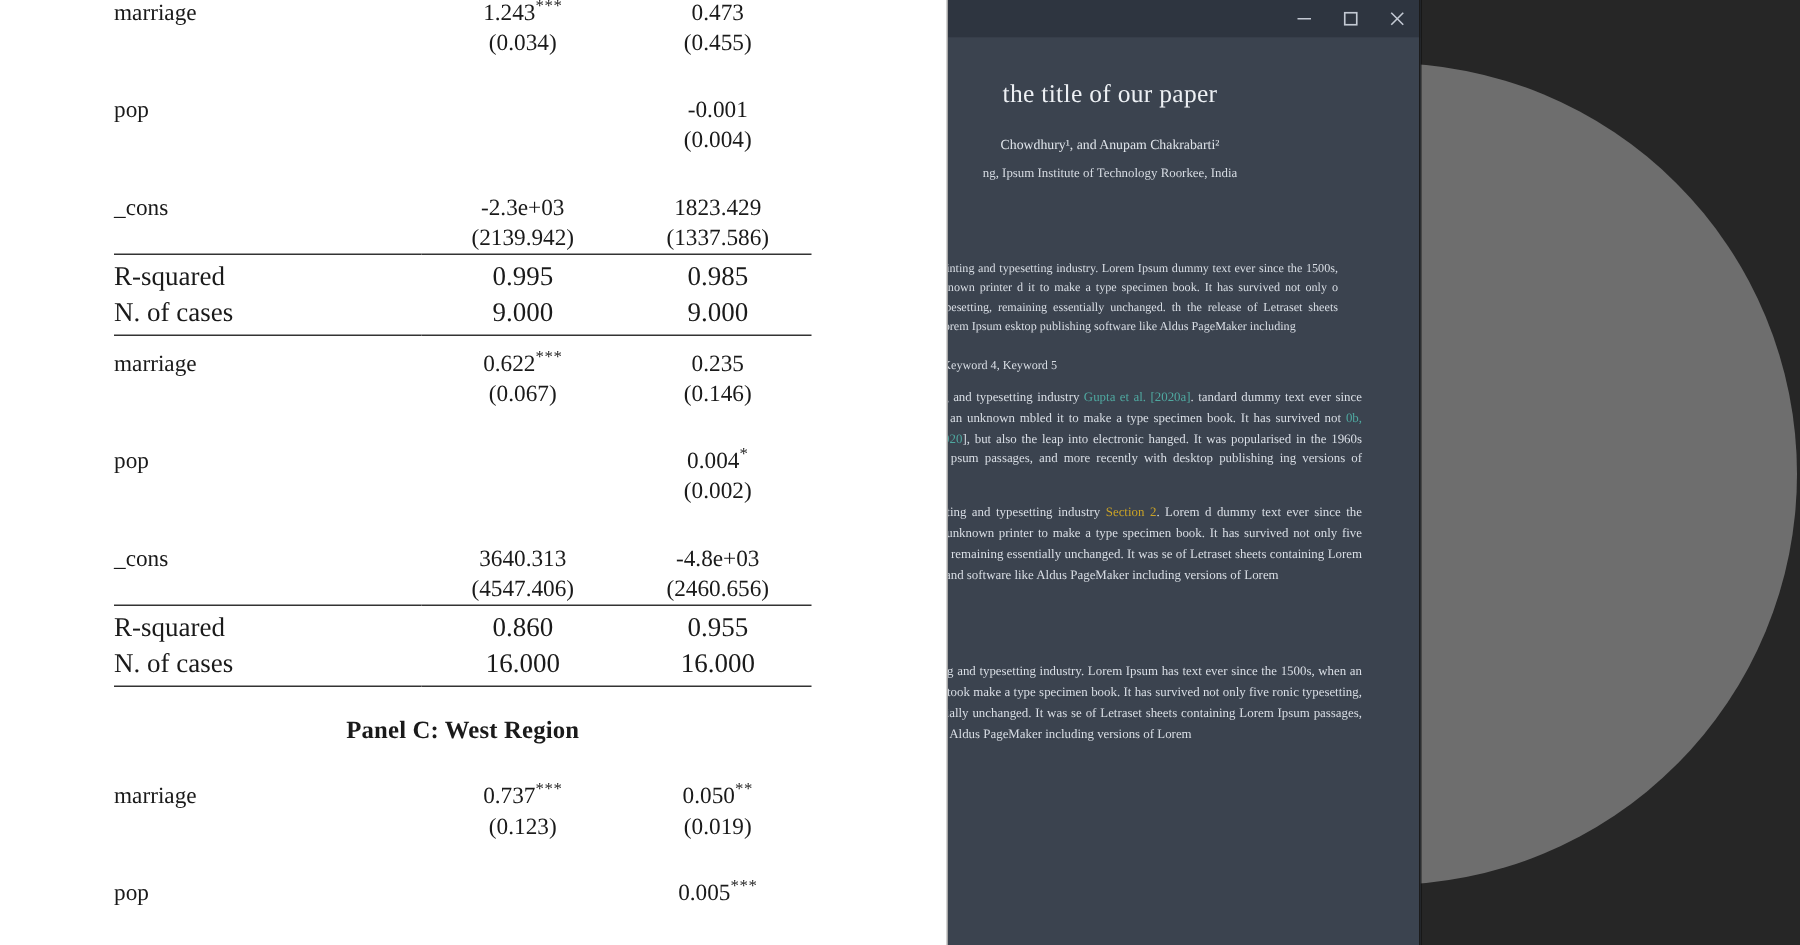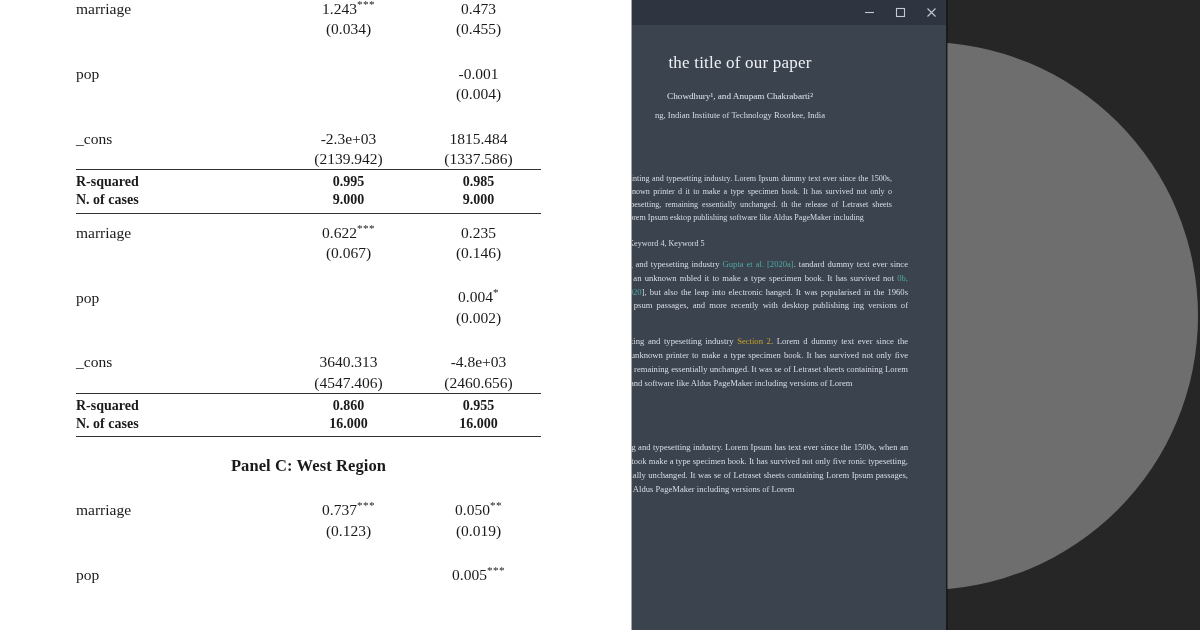--- a/index.html
+++ b/index.html
@@ -54,21 +54,21 @@
   tr.gap td  { height: 15px; font-size: 0; line-height: 0; }
 
   tr.rule-top td {
     border-top: 1.1px solid #333;
     padding-top: 3px;
   }
   tr.rule-bot td {
     border-bottom: 1.1px solid #333;
     padding-bottom: 3px;
   }
-  tr.stat td { font-size: 14px; line-height: 1.30; font-weight: bold; }
+  tr.stat td { font-size: 18px; line-height: 1.30; }
 
   .panel-head {
     text-align: center;
     font-weight: bold;
     font-size: 16.5px;
     padding-top: 19px;
     padding-bottom: 15px;
     letter-spacing: 0.1px;
   }
   sup.stars {
@@ -241,21 +241,21 @@
             <td class="c1"></td>
             <td class="c2">(0.004)</td>
           </tr>
           <tr class="gap">
               <td colspan="3"></td>
             </tr>
 
           <tr class="coef">
             <td class="lbl">_cons</td>
             <td class="c1"><span>-2.3e+03</span><sup class="stars"></sup></td>
-            <td class="c2"><span>1815.484</span><sup class="stars"></sup></td>
+            <td class="c2"><span>1823.429</span><sup class="stars"></sup></td>
           </tr>
           <tr class="se">
             <td class="lbl"></td>
             <td class="c1">(2139.942)</td>
             <td class="c2">(1337.586)</td>
           </tr>
 
           <tr class="stat rule-top">
             <td class="lbl">R-squared</td>
             <td class="c1">0.995</td>
@@ -375,21 +375,21 @@
             <line x1="9.5" y1="1.5" x2="1.5" y2="9.5" stroke="currentColor" stroke-width="1.1"></line>
           </svg>
       </div>
     </div>
 
     <div id="pdf-page">
       <div id="pdf-inner">
 
         <div class="pdf-title">the title of our paper</div>
         <div class="pdf-authors">Chowdhury¹, and Anupam Chakrabarti²</div>
-        <div class="pdf-affil">ng, Indian Institute of Technology Roorkee, India</div>
+        <div class="pdf-affil">ng, Ipsum Institute of Technology Roorkee, India</div>
         <div class="pdf-date">May 23, 2021</div>
 
         <div class="abs-head">Abstract</div>
         <div class="abs-body">text of the printing and typesetting industry. Lorem Ipsum dummy text ever since the 1500s, when an unknown printer d it to make a type specimen book. It has survived not only o electronic typesetting, remaining essentially unchanged. th the release of Letraset sheets containing Lorem Ipsum esktop publishing software like Aldus PageMaker including</div>
         <div class="abs-kw">Keyword 3, Keyword 4, Keyword 5</div>
 
         <div class="body-p"><span>f the printing and typesetting industry </span><span class="cite">Gupta et al. [2020a]</span><span>. tandard dummy text ever since the 1500s, when an unknown mbled it to make a type specimen book. It has survived not </span><span class="cite">0b, Mandal et al., 2020</span><span>], but also the leap into electronic hanged. It was popularised in the 1960s with the release psum passages, and more recently with desktop publishing ing versions of Lorem Ipsum.</span></div>
 
         <div class="body-p"><span>t of the printing and typesetting industry </span><span class="xref">Section 2</span><span>. Lorem d dummy text ever since the 1500s, when an unknown printer to make a type specimen book. It has survived not only five ronic typesetting, remaining essentially unchanged. It was se of Letraset sheets containing Lorem Ipsum passages, and software like Aldus PageMaker including versions of Lorem</span></div>
 

